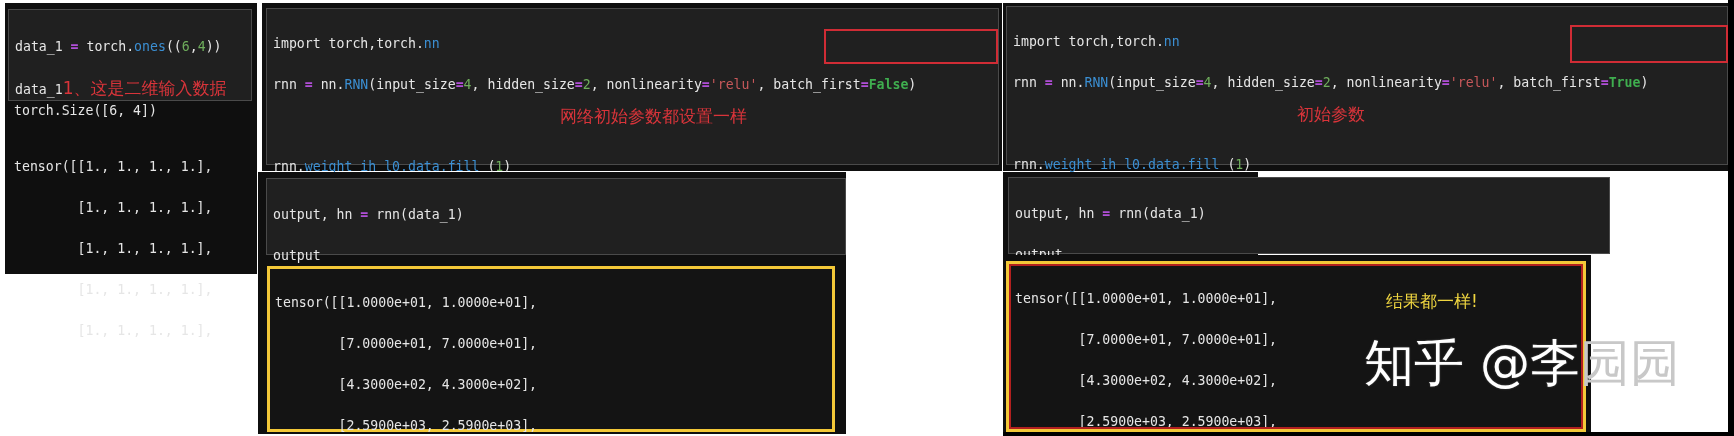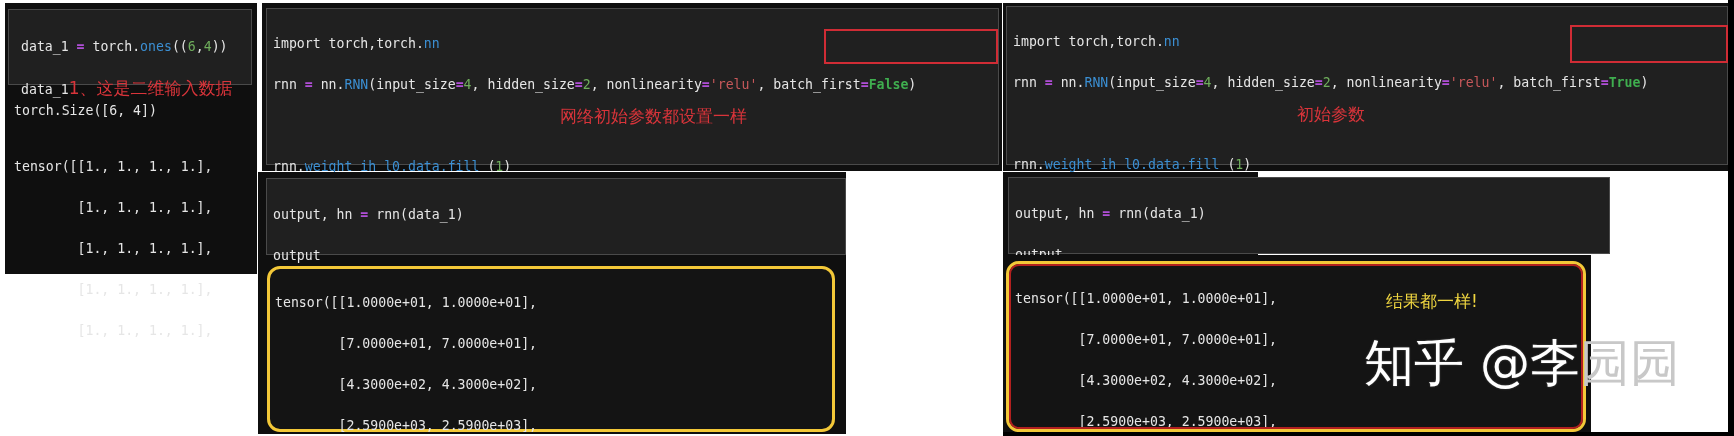--- a/index.html
+++ b/index.html
@@ -2,41 +2,41 @@
 <html><head>
 <meta charset="utf-8">
 <style>
   html, body { margin:0; padding:0; background:#ffffff; }
   body { width:1734px; height:436px; position:relative; overflow:hidden;
          font-family:"DejaVu Sans Mono", monospace; }
   .abs { position:absolute; box-sizing:border-box; }
   .code { font-family:"DejaVu Sans Mono", monospace; font-size:13.2px; line-height:20.5px; white-space:pre; color:#e6e6e6; }
   .black { background:#0f0f0f; }
   .cell { background:#202020; border:1px solid #4a4a4a; }
-  .out  { background:#141414;border-radius:13px; }
+  .out  { background:#141414; }
   .kw   { color:#e5e5e5; font-weight:normal; }
   .attr { color:#3b8fd3; }
   .num  { color:#6fae5c; }
   .op   { color:#b14fd8; font-weight:bold; }
   .str  { color:#c7585a; }
   .bool { color:#3fae4f; font-weight:bold; }
   .note { font-family:"DejaVu Sans", sans-serif; font-size:17px; white-space:pre; }
   .red-note { color:#d9343a; }
   .yellow-note { color:#f0d640; }
   .redbox { border:2px solid #d02c35; }
   .ybox { border:3px solid #f3c838; }
   .wm { font-family:"DejaVu Sans", sans-serif; font-size:50px; color:#ffffff; white-space:pre;
         text-shadow:0 0 2px #555; }
   .wm-gray { color:#c8c8c8; text-shadow:none; }
 </style>
 </head>
 <body>
 
 <div class="abs black" style="left:5px;top:3px;width:252px;height:271px;"></div>
-<div class="abs cell code" style="left:8px;top:9px;width:244px;height:76px;padding:6px 0 0 12px;">
+<div class="abs cell code" style="left:8px;top:9px;width:244px;height:92px;padding:6px 0 0 6px;">
 <div><span>data_1 </span><span class="op">=</span><span> torch.</span><span class="attr">ones</span><span>((</span><span class="num">6</span><span>,</span><span class="num">4</span><span>))</span></div>
 <div><span>data_1</span><span class="note red-note">1、这是二维输入数据</span></div>
 </div>
 <div class="abs code" style="left:14px;top:101px;">torch.Size([6, 4])</div>
 <div class="abs code" style="left:14px;top:136px;">
 <div>tensor([[1., 1., 1., 1.],</div>
 <div>        [1., 1., 1., 1.],</div>
 <div>        [1., 1., 1., 1.],</div>
 <div>        [1., 1., 1., 1.],</div>
 <div>        [1., 1., 1., 1.],</div>

